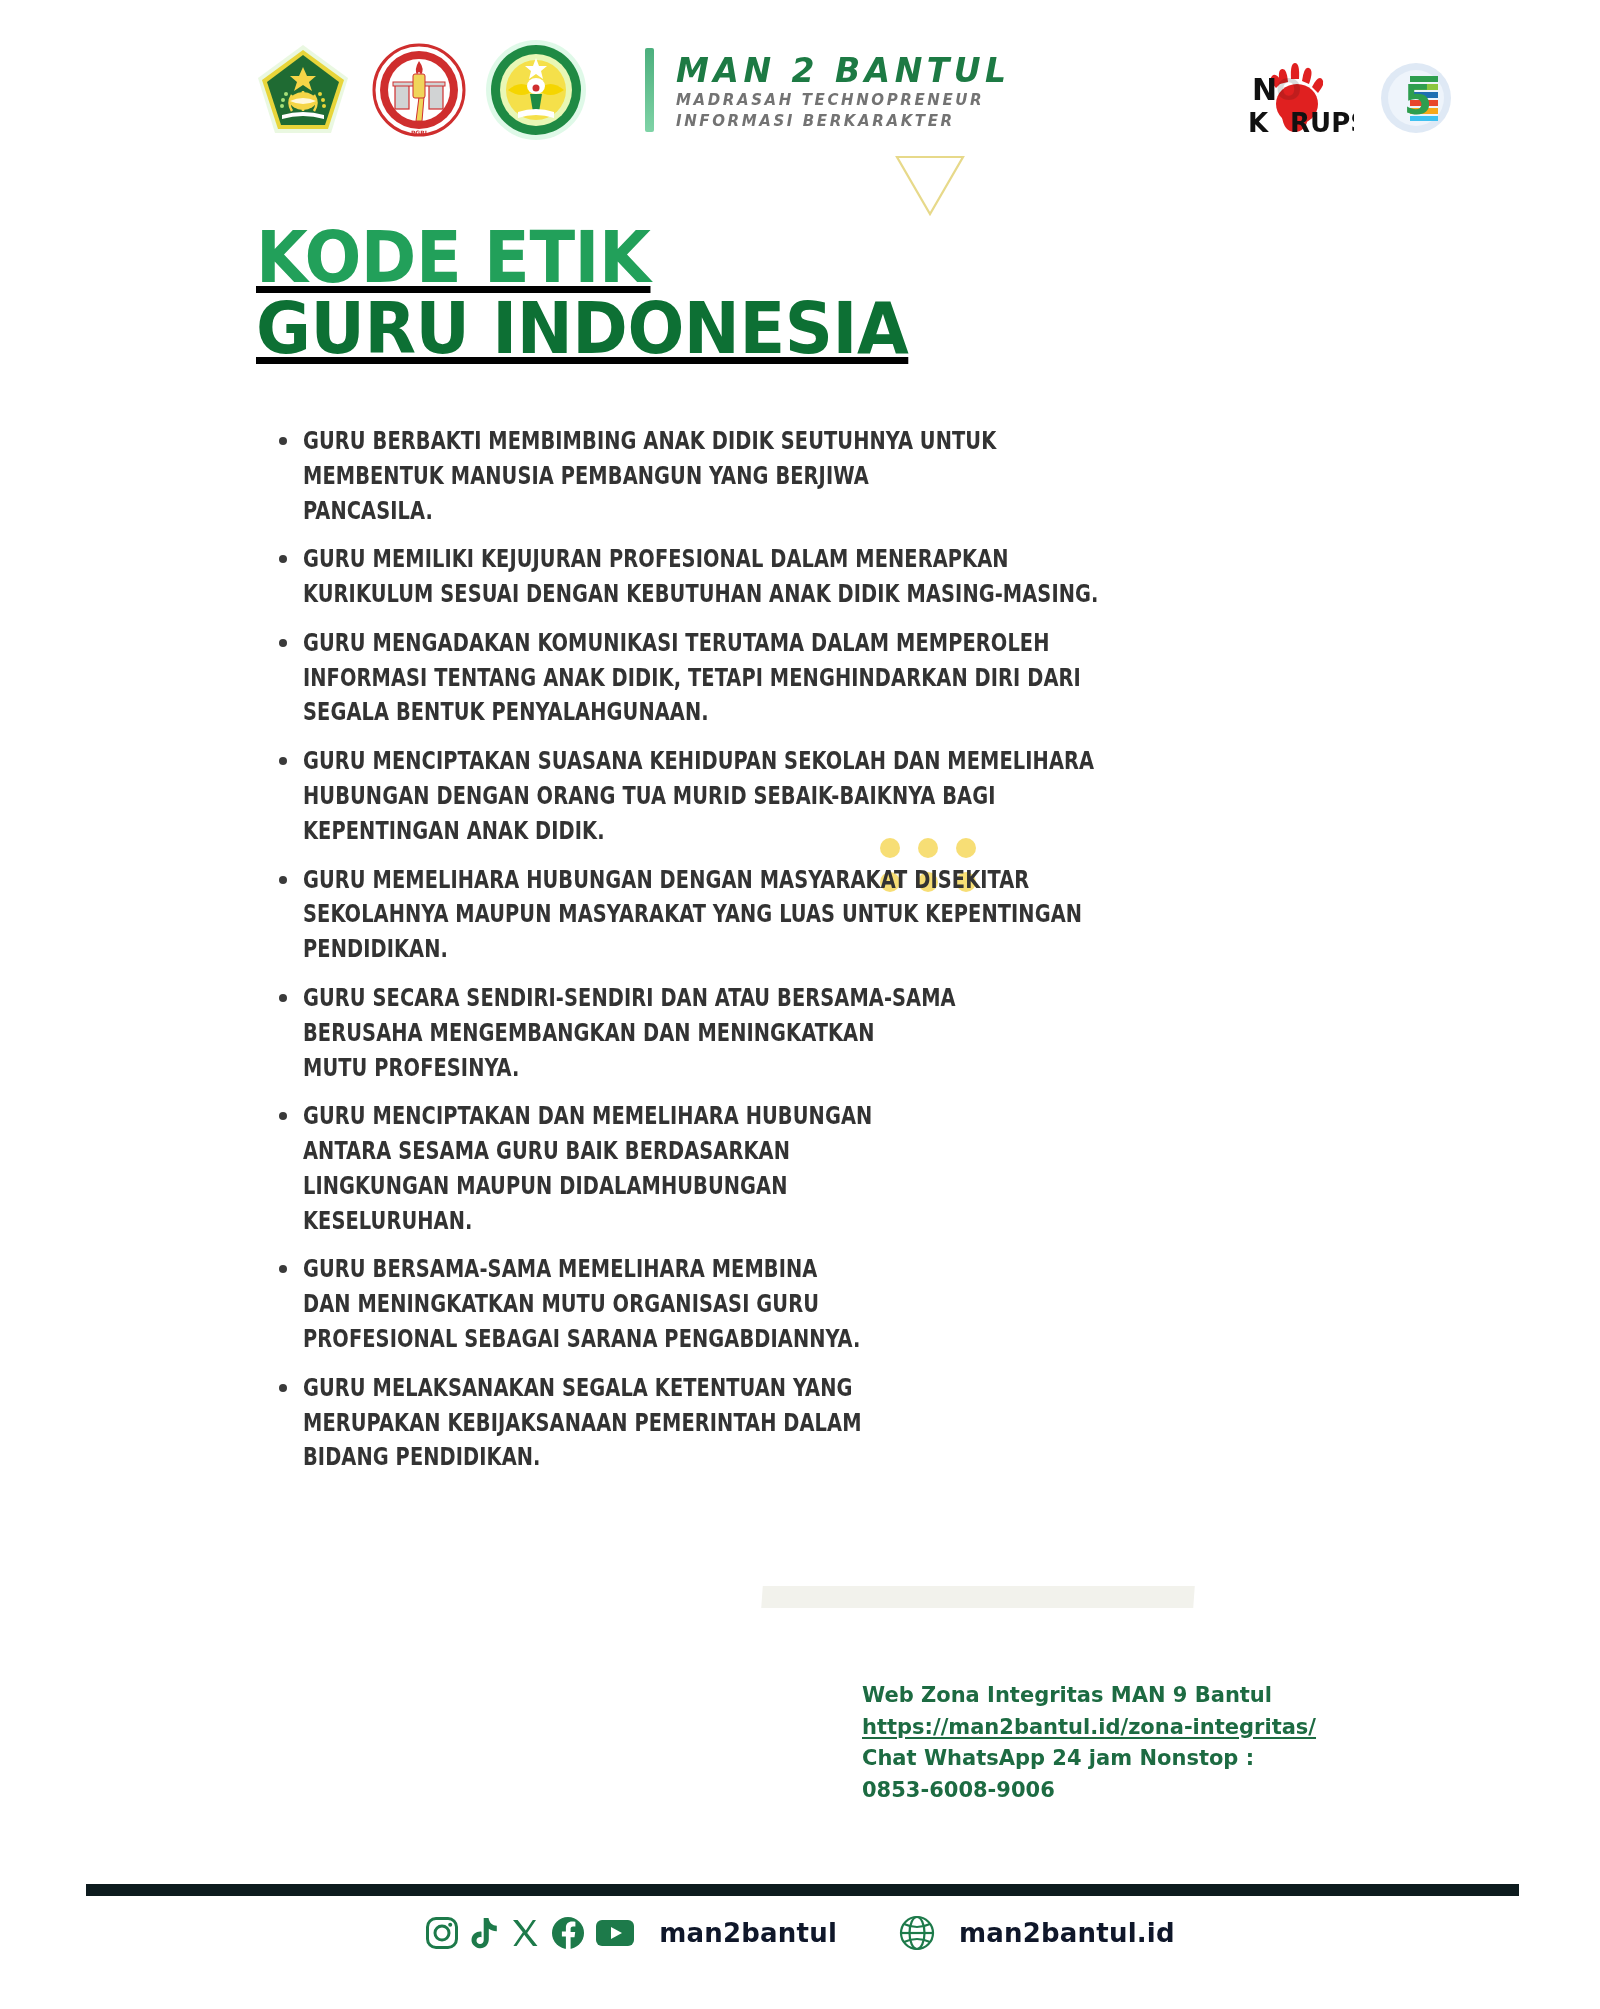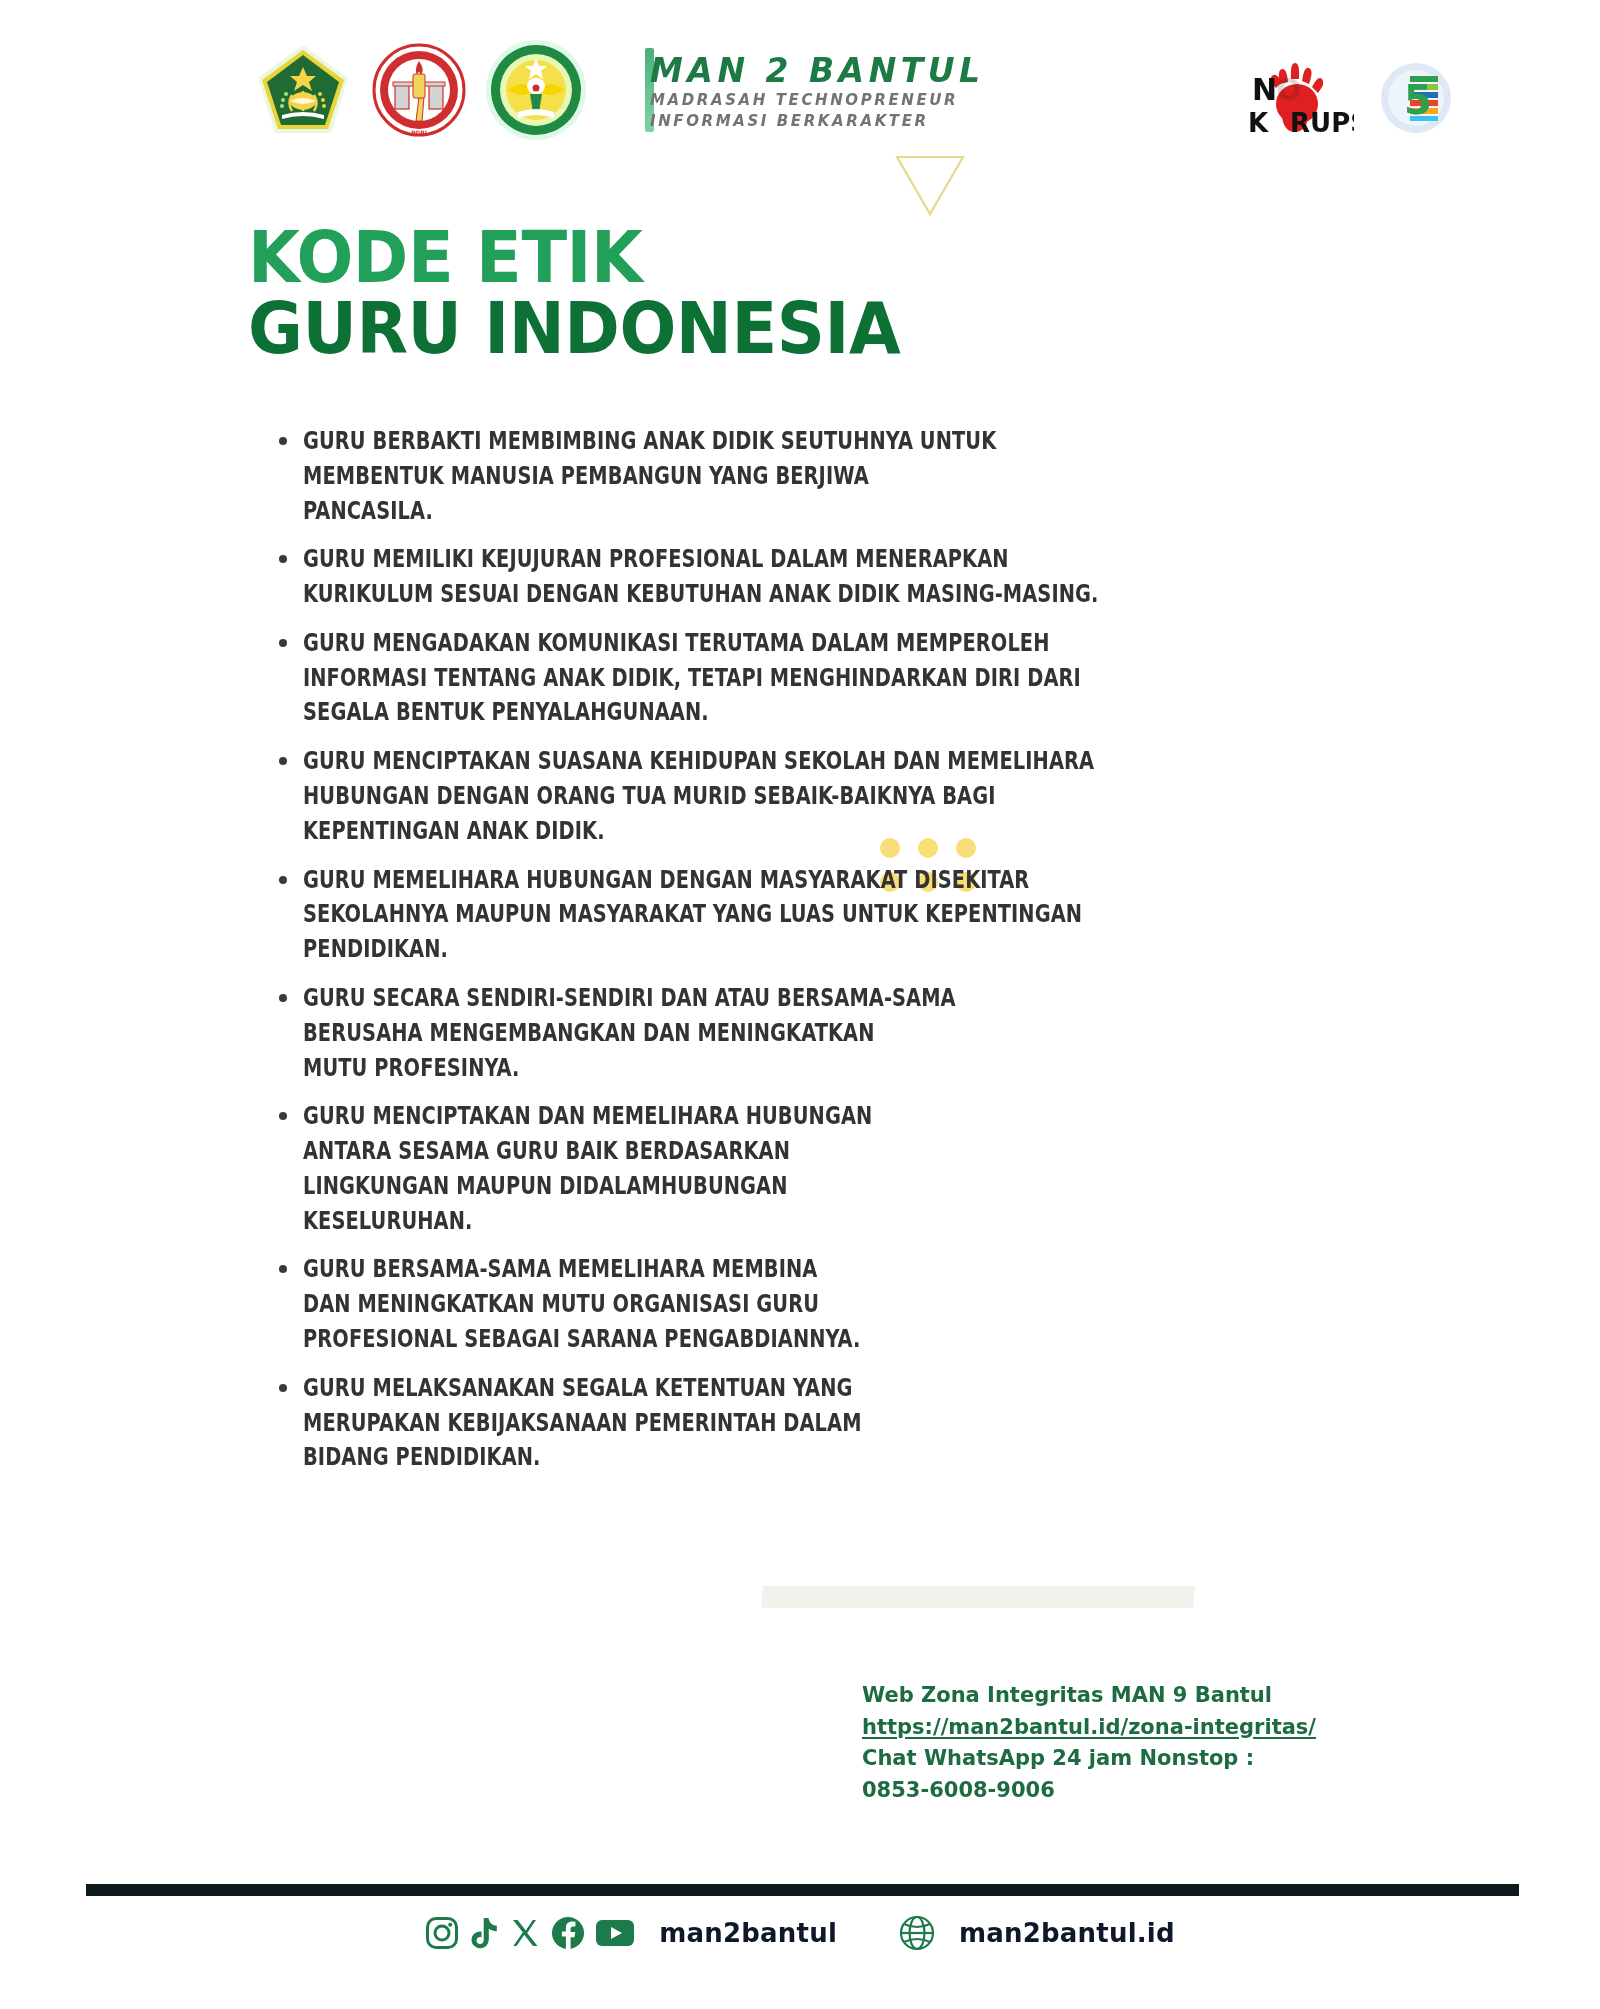--- a/index.html
+++ b/index.html
@@ -94,21 +94,21 @@
     position: absolute;
     left: 645px;
     top: 48px;
     width: 9px;
     height: 84px;
     background: linear-gradient(#4caf7d, #7fd3a6);
     border-radius: 2px;
   }
   .brand {
     position: absolute;
-    left: 650px;
+    left: 676px;
     top: 54px;
     color: #17703f;
   }
   .brand-title {
     font-family: "DejaVu Sans", sans-serif;
     font-weight: bold;
     font-style: italic;
     font-size: 33px;
     letter-spacing: 4.5px;
     color: #1d7a44;
@@ -131,22 +131,23 @@
     right: 148px;
     top: 60px;
     display: flex;
     align-items: center;
     gap: 26px;
   }
 
   
   .title-block {
     position: absolute;
-    left: 248px;
+    left: 256px;
     top: 222px;
+    text-decoration: underline;
   }
   .title-line1,
   .title-line2 {
     font-family: "DejaVu Sans", sans-serif;
     font-weight: bold;
     font-size: 72px;
     letter-spacing: -0.5px;
     line-height: 0.98;
     white-space: nowrap;
     transform: scaleX(0.93);

